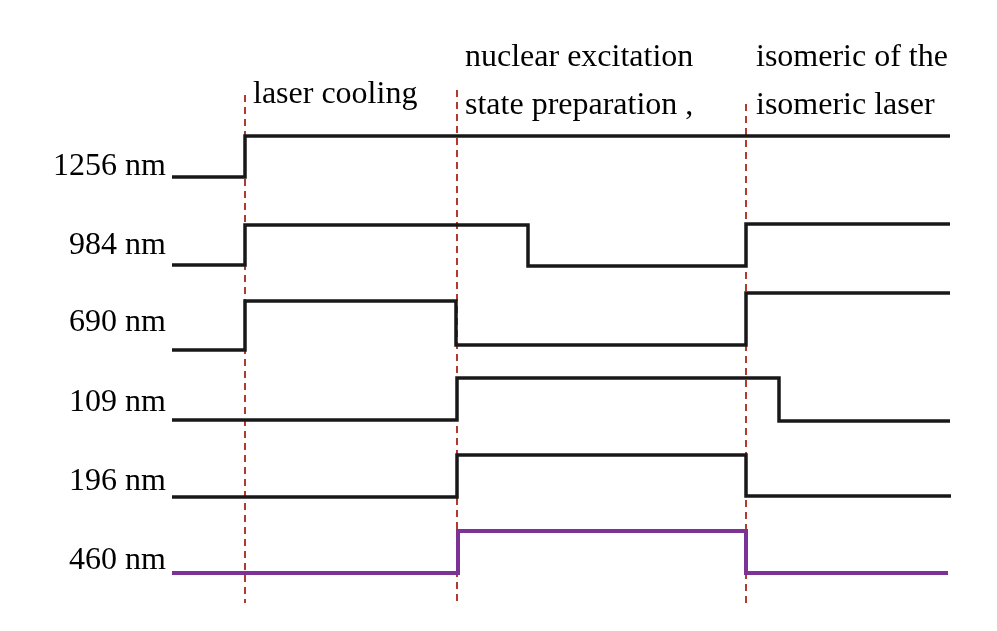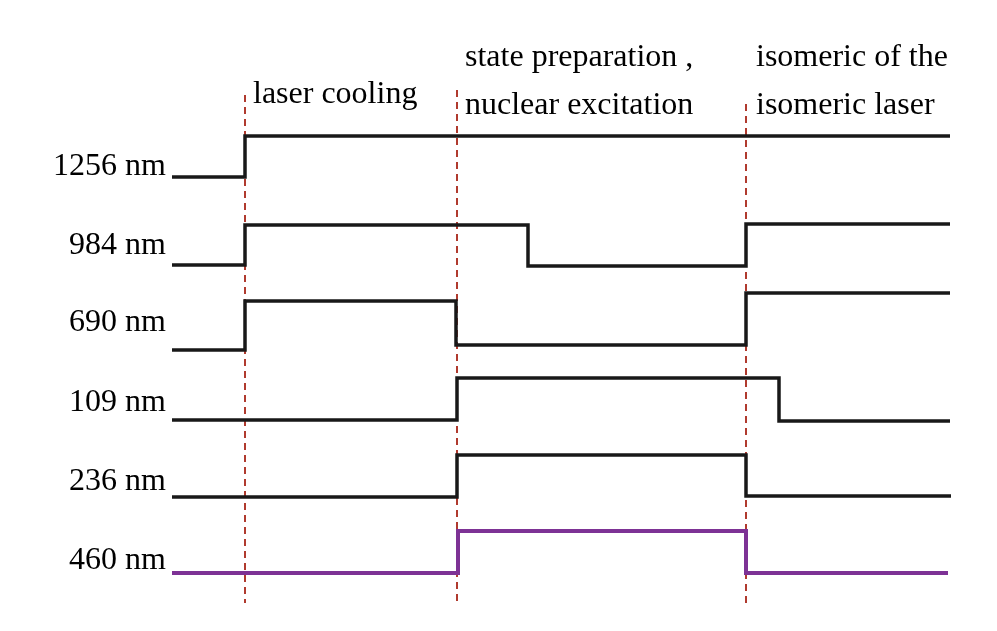--- a/index.html
+++ b/index.html
@@ -54,30 +54,30 @@
       <polyline points="172,350 245,350 245,301 456,301 456,345 746,345 746,293 950,293" fill="none" stroke="#181818" stroke-width="3.5" stroke-linejoin="miter" stroke-linecap="butt"></polyline>
       <polyline points="172,420 457,420 457,378 779,378 779,421 950,421" fill="none" stroke="#181818" stroke-width="3.5" stroke-linejoin="miter" stroke-linecap="butt"></polyline>
       <polyline points="172,497 457,497 457,455 746,455 746,496 951,496" fill="none" stroke="#181818" stroke-width="3.5" stroke-linejoin="miter" stroke-linecap="butt"></polyline>
       <polyline points="172,573 458,573 458,531 746,531 746,573 948,573" fill="none" stroke="#7d3295" stroke-width="4" stroke-linejoin="miter" stroke-linecap="butt"></polyline>
     </svg>
 
   <div class="wl-label" style="top:148px">1256 nm</div>
   <div class="wl-label" style="top:227px">984 nm</div>
   <div class="wl-label" style="top:304px">690 nm</div>
   <div class="wl-label" style="top:384px">109 nm</div>
-  <div class="wl-label" style="top:463px">236 nm</div>
+  <div class="wl-label" style="top:463px">196 nm</div>
   <div class="wl-label" style="top:542px">460 nm</div>
 
   <div class="phase-label" style="left:253px; top:68px">
     <span>laser cooling</span>
   </div>
 
   <div class="phase-label" style="left:465px; top:31px">
+    <span>nuclear excitation</span>
     <span>state preparation ,</span>
-    <span>nuclear excitation</span>
   </div>
 
   <div class="phase-label" style="left:756px; top:31px">
     <span>isomeric of the</span>
     <span>isomeric laser</span>
   </div>
 
 </div>
 
 </body></html>

